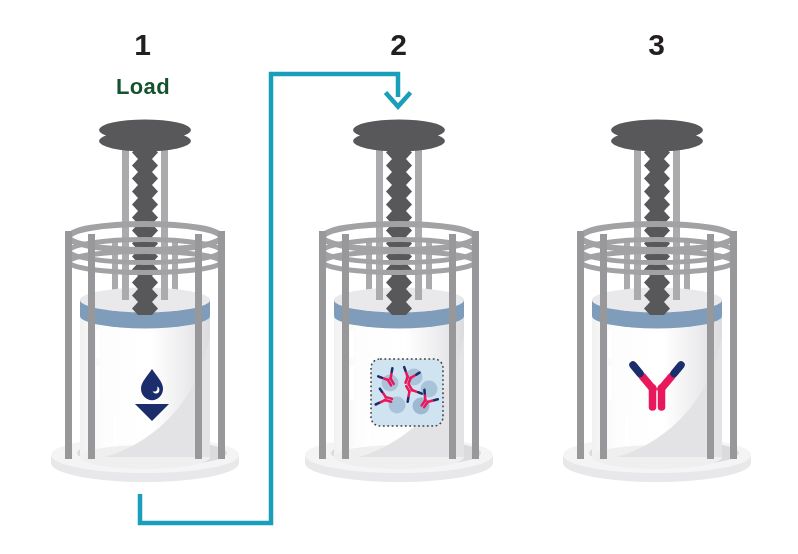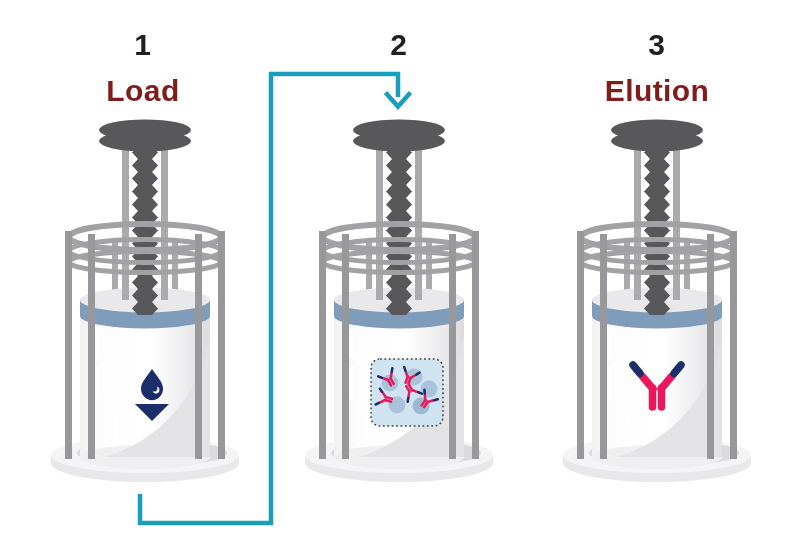--- a/index.html
+++ b/index.html
@@ -3,21 +3,21 @@
 <meta charset="utf-8">
 <style>
   html,body{margin:0;padding:0;background:#ffffff;}
   .canvas{
     position:relative;width:798px;height:554px;background:#ffffff;overflow:hidden;
     font-family:"Liberation Sans",sans-serif;
   }
   svg.diagram{position:absolute;left:0;top:0;}
   .step-head{position:absolute;top:30px;width:220px;text-align:center;pointer-events:none;}
   .step-num{font-size:30px;font-weight:800;color:#231f20;line-height:1;letter-spacing:1px;}
-  .step-sub{margin-top:14px;font-size:30px;font-weight:800;color:#7f1d1d;letter-spacing:.4px;min-height:26px;}
+  .step-sub{margin-top:14px;font-size:22px;font-weight:800;color:#14532d;letter-spacing:.4px;min-height:26px;}
   #head-1{left:33px;}
   #head-2{left:289px;}
   #head-3{left:547px;}
 </style>
 </head>
 <body>
 
 <div class="canvas">
 
   <svg class="diagram" width="798" height="554" viewBox="0 0 798 554">
@@ -134,16 +134,15 @@
   <div class="step-head" id="head-1">
     <div class="step-num">1</div>
     <div class="step-sub">Load</div>
   </div>
   <div class="step-head" id="head-2">
     <div class="step-num">2</div>
     <div class="step-sub"></div>
   </div>
   <div class="step-head" id="head-3">
     <div class="step-num">3</div>
-    <div class="step-sub">Elution</div>
   </div>
 
 </div>
 
 </body></html>

